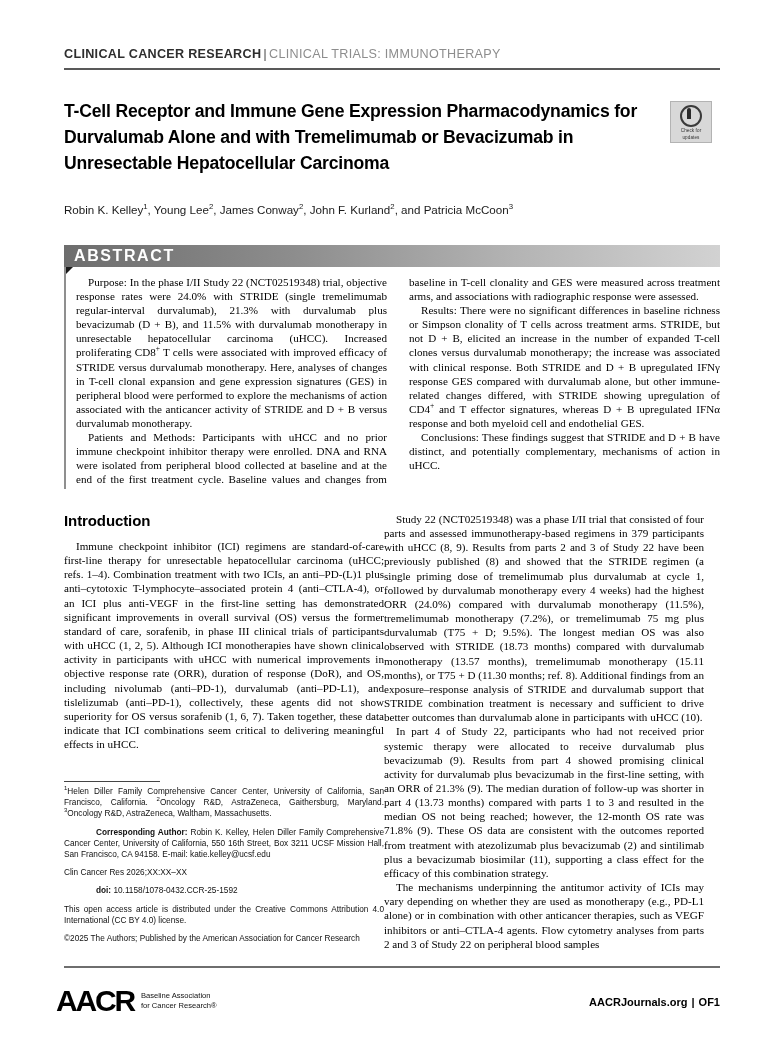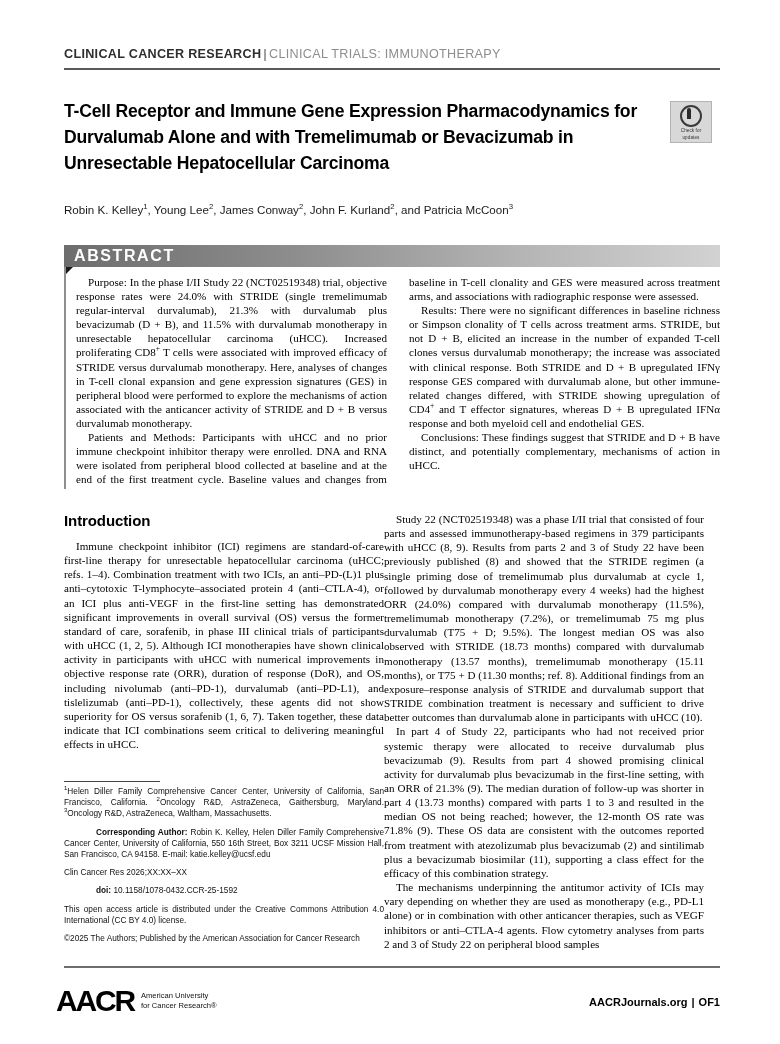--- a/index.html
+++ b/index.html
@@ -303,21 +303,21 @@
     <p>Clin Cancer Res 2026;XX:XX–XX</p>
     <p><b>doi:</b> 10.1158/1078-0432.CCR-25-1592</p>
     <p>This open access article is distributed under the Creative Commons Attribution 4.0 International (CC BY 4.0) license.</p>
     <p>©2025 The Authors; Published by the American Association for Cancer Research</p>
   </div>
 
   <div class="foot-rule"></div>
   <div class="aacr-logo">
     <div class="aacr-mark">AACR</div>
     <div class="aacr-words">
-      <div>American University</div>
+      <div>Baseline Association</div>
       <div>for Cancer Research®</div>
     </div>
   </div>
   <div class="page-ref">
     <span>AACRJournals.org</span><span class="sep">|</span><span>OF1</span>
   </div>
 
 </div>
 
 </body></html>

